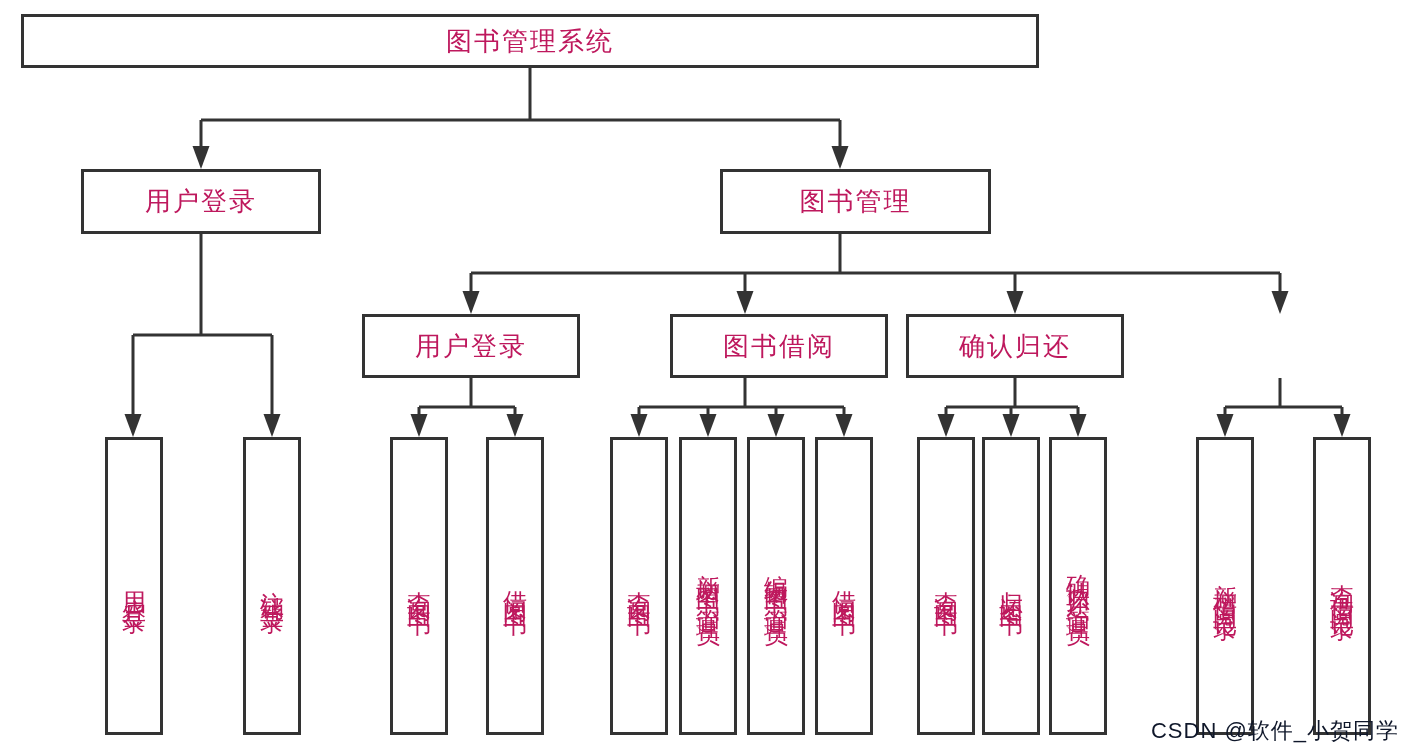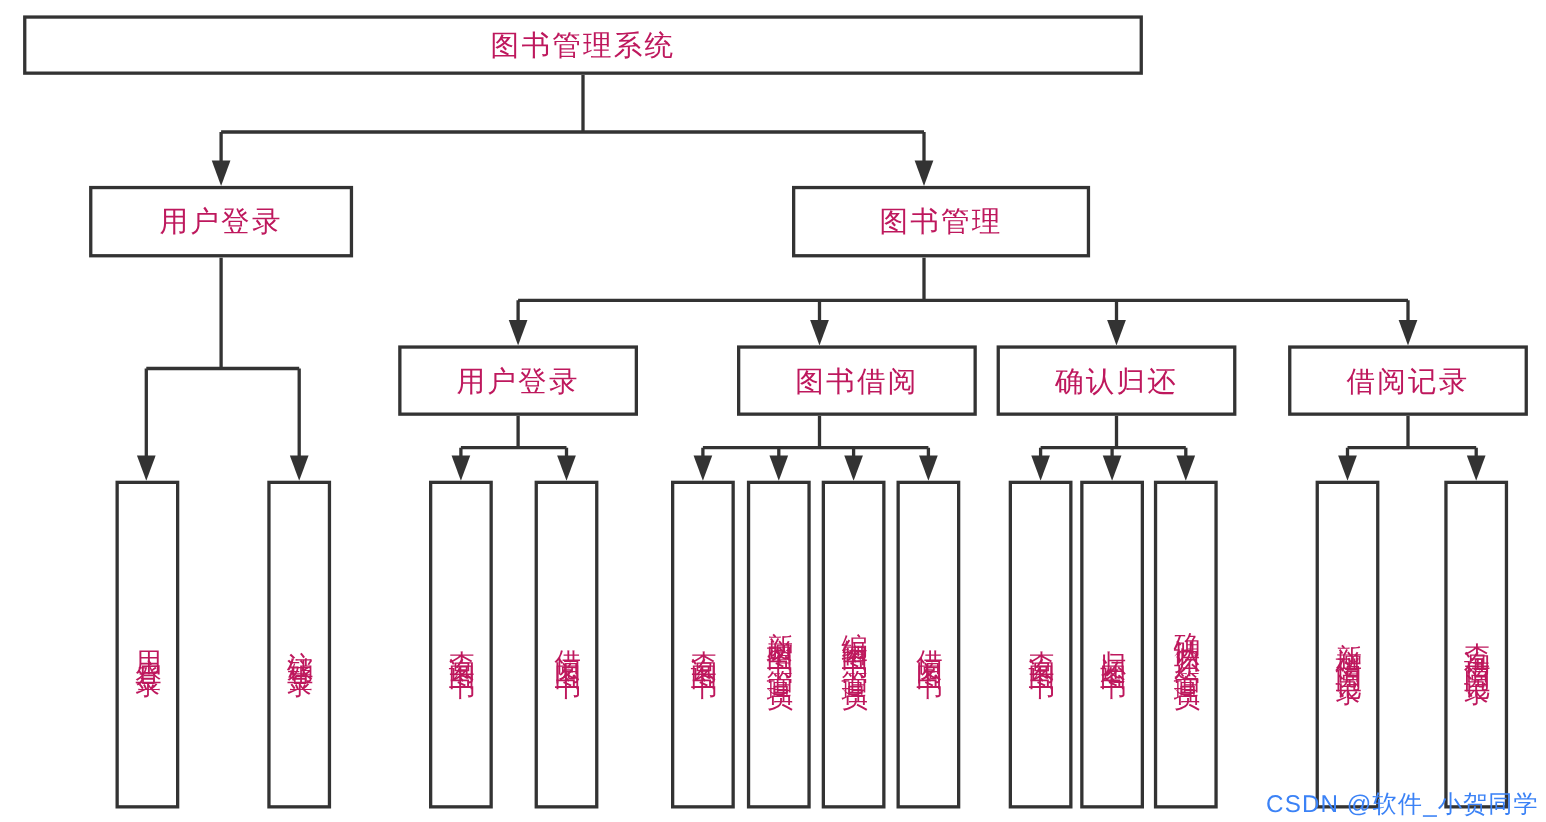--- a/index.html
+++ b/index.html
@@ -43,21 +43,21 @@
     letter-spacing: 7px;
     line-height: 1;
     padding: 10px 0;
   }
   .watermark {
     position: absolute;
     top: 716px;
     right: 6px;
     font-size: 22px;
     letter-spacing: 1px;
-    color: #3b82f6;
+    color: #0f172a;
     z-index: 5;
     white-space: nowrap;
   }
 </style>
 </head>
 <body>
 
 <div id="stage">
 
   <svg id="connectors" viewBox="0 0 1405 747" xmlns="http://www.w3.org/2000/svg">
@@ -108,21 +108,20 @@
   </svg>
 
   <div class="node" style="left:21px; top:14px; width:1018px; height:54px;">图书管理系统</div>
 
   <div class="node" style="left:81px; top:169px; width:240px; height:65px;">用户登录</div>
   <div class="node" style="left:720px; top:169px; width:271px; height:65px;">图书管理</div>
 
   <div class="node" style="left:362px; top:314px; width:218px; height:64px;">用户登录</div>
   <div class="node" style="left:636px; top:314px; width:218px; height:64px;margin-left:34px;">图书借阅</div>
   <div class="node" style="left:906px; top:314px; width:218px; height:64px;">确认归还</div>
-  <div class="node" style="left:1171px; top:314px; width:218px; height:64px;">借阅记录</div>
 
   <div class="node leaf" style="left:105px; top:437px; width:58px; height:298px;">用户登录</div>
   <div class="node leaf" style="left:243px; top:437px; width:58px; height:298px;">注销登录</div>
 
   <div class="node leaf" style="left:390px; top:437px; width:58px; height:298px;">查询图书</div>
   <div class="node leaf" style="left:486px; top:437px; width:58px; height:298px;">借阅图书</div>
 
   <div class="node leaf" style="left:610px; top:437px; width:58px; height:298px;">查询图书</div>
   <div class="node leaf" style="left:679px; top:437px; width:58px; height:298px;">新增图书（管理员）</div>
   <div class="node leaf" style="left:747px; top:437px; width:58px; height:298px;">编辑图书（管理员）</div>

